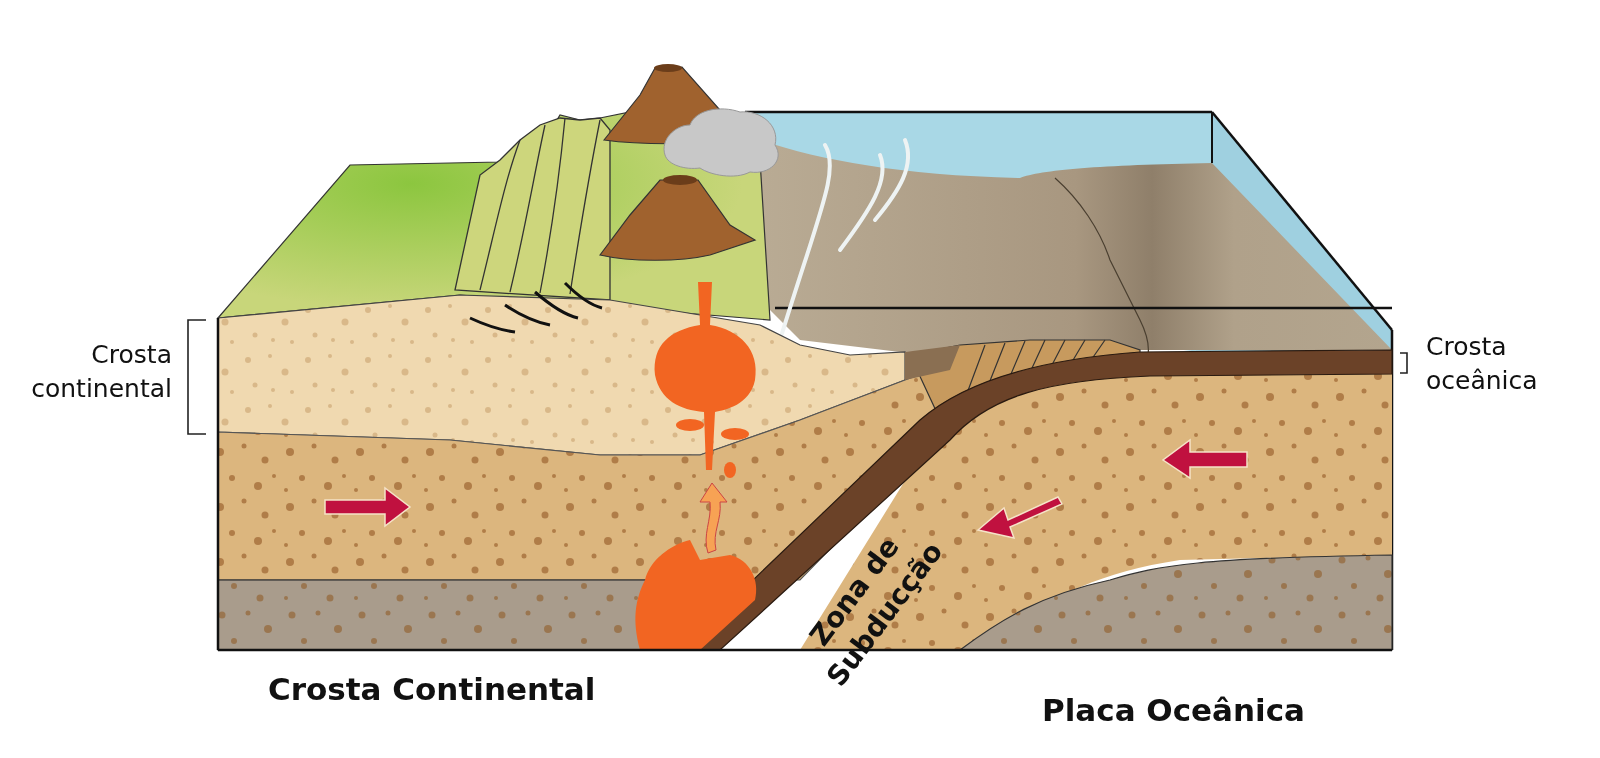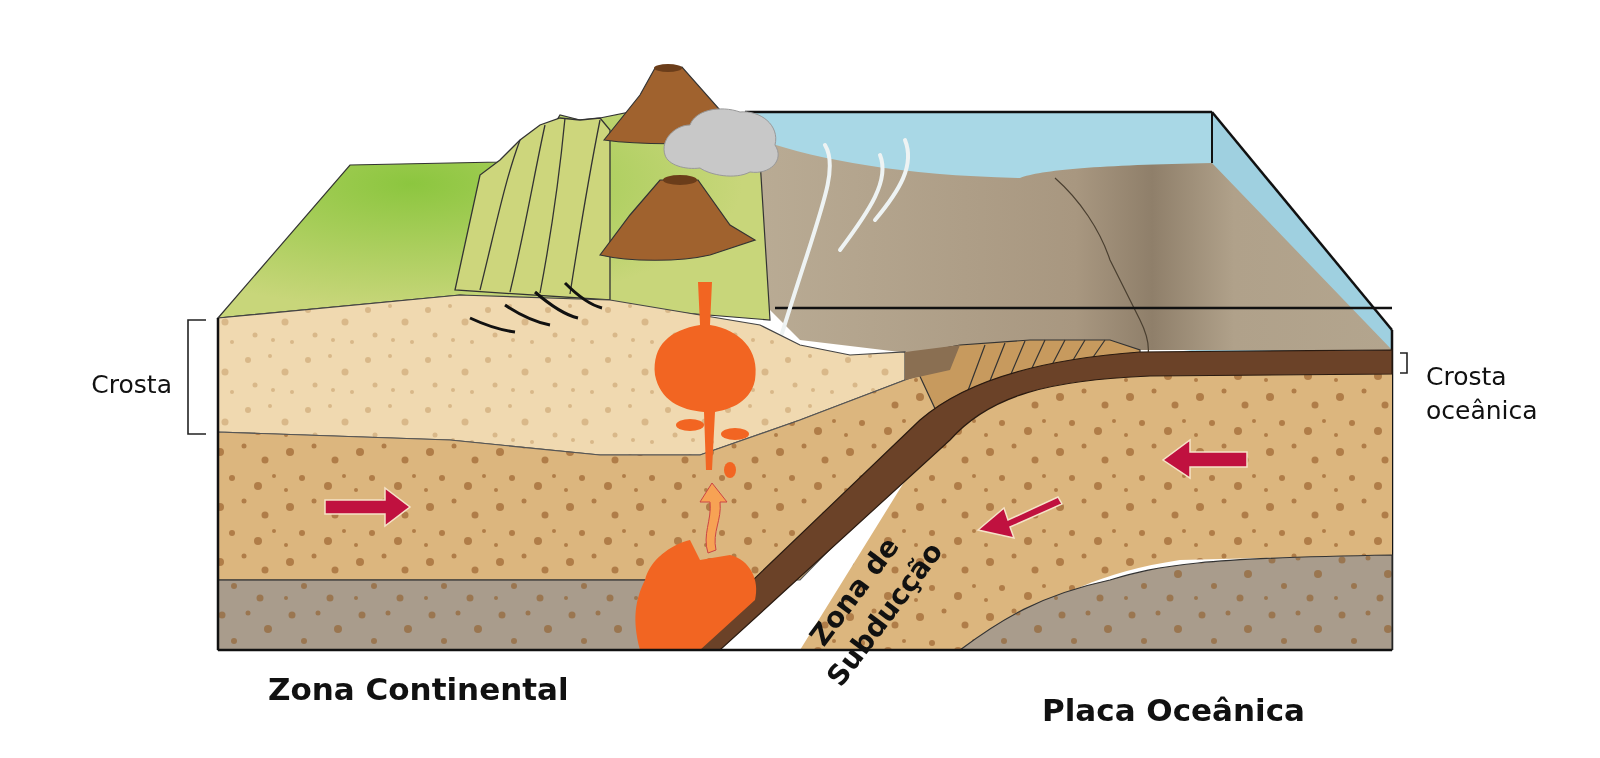--- a/index.html
+++ b/index.html
@@ -1,19 +1,19 @@
 <!DOCTYPE html>
 <html><head>
 <meta charset="utf-8">
 <style>
   html, body { margin: 0; padding: 0; background: #ffffff; }
   body { width: 1600px; height: 758px; position: relative; overflow: hidden; font-family: "DejaVu Sans", "Liberation Sans", sans-serif; }
   #diagram { position: absolute; left: 0; top: 0; width: 1600px; height: 758px; }
   .label { position: absolute; color: #111; white-space: nowrap; }
-  .side-label { font-size: 25px; line-height: 34px; font-weight: normal; margin-top: 30px; }
+  .side-label { font-size: 25px; line-height: 34px; font-weight: normal; }
   .side-label.right { text-align: left; }
   .side-label.left { text-align: right; }
   .plate-label { font-size: 31px; font-weight: bold; }
   .zone-label { font-size: 28px; font-weight: bold; line-height: 38px; text-align: center;
     transform-origin: center center; transform: rotate(-53deg); }
 </style>
 </head>
 <body>
 
 <svg id="diagram" viewBox="0 0 1600 758" xmlns="http://www.w3.org/2000/svg">
@@ -168,27 +168,28 @@
   <g fill="none" stroke="#222" stroke-width="1.6">
     <polyline points="206,320 188,320 188,434 206,434"></polyline>
   </g>
   <g fill="none" stroke="#222" stroke-width="1.6">
     <polyline points="1400,353 1407,353 1407,373 1400,373"></polyline>
   </g>
 </svg>
 
 <div class="label side-label left" style="left:10px; top:338px; width:162px;">
   <div>Crosta</div>
+  <div>continental</div>
 </div>
 
 <div class="label side-label right" style="left:1426px; top:330px;">
   <div>Crosta</div>
   <div>oceânica</div>
 </div>
 
 <div class="label zone-label" style="left:770px; top:565px; width:200px;">
   <div>Zona de</div>
   <div>Subducção</div>
 </div>
 
-<div class="label plate-label" style="left:268px; top:671px;">Zona Continental</div>
+<div class="label plate-label" style="left:268px; top:671px;">Crosta Continental</div>
 
 <div class="label plate-label" style="left:1042px; top:692px;">Placa Oceânica</div>
 
 </body></html>

